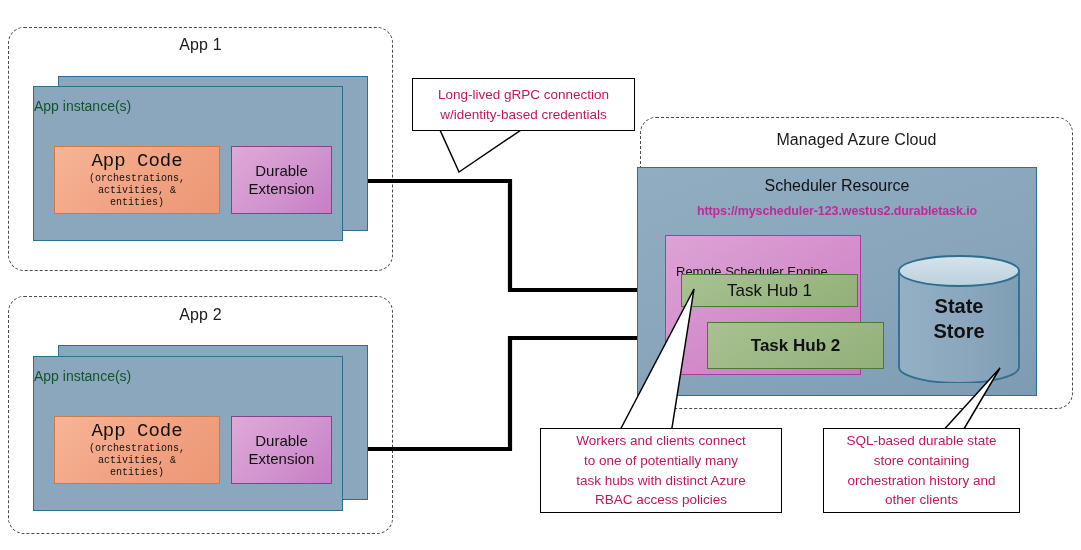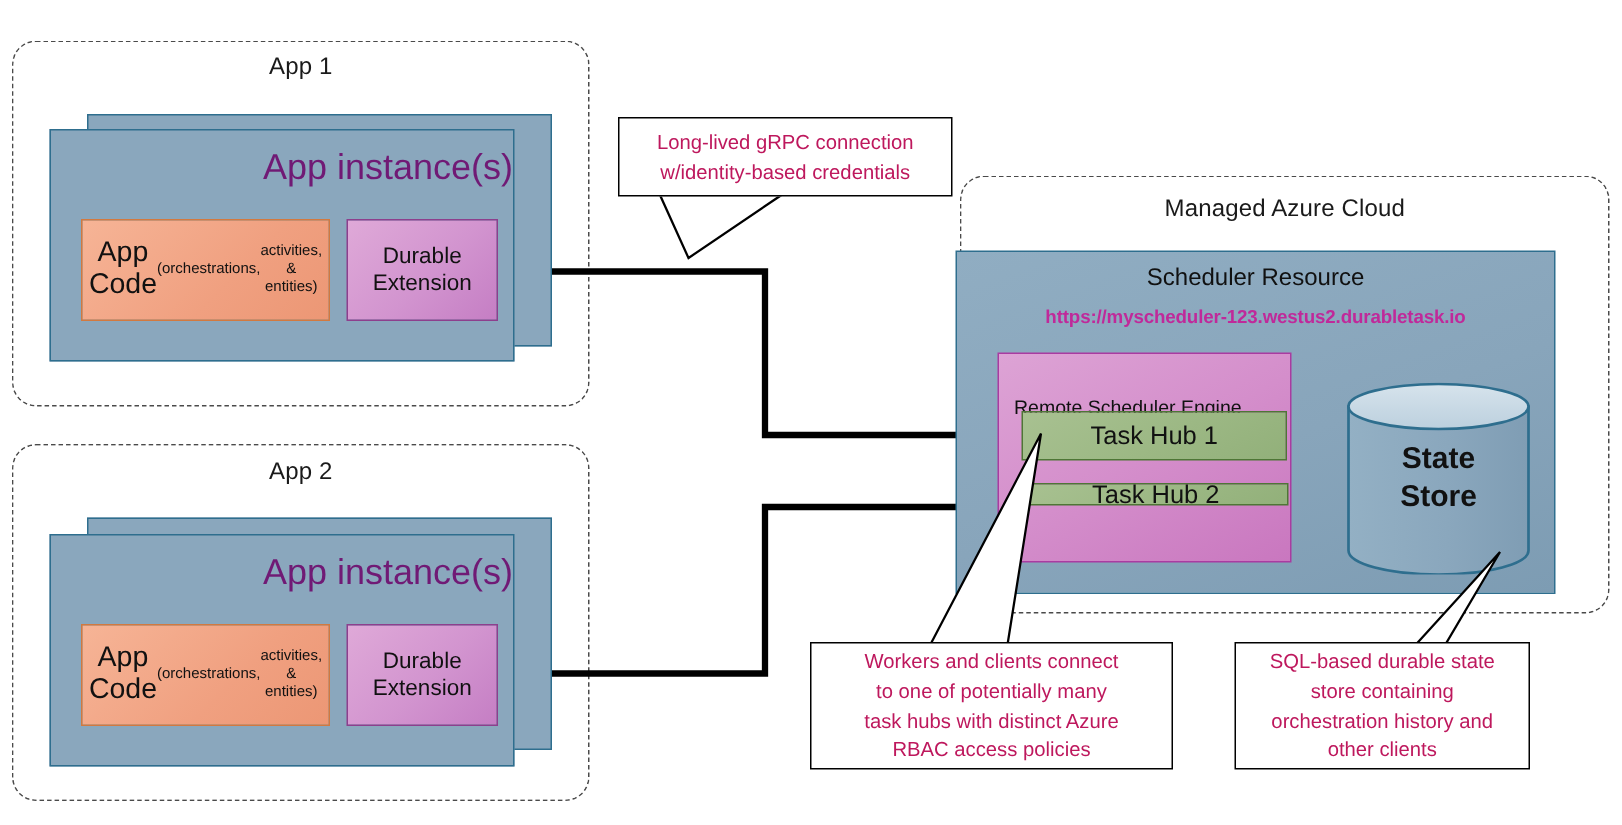--- a/index.html
+++ b/index.html
@@ -37,35 +37,36 @@
     background: #8aa7bd;
     border: 1.3px solid #2e6e8e;
   }
   .instance-front {
     background: #8aa7bd;
     border: 1.3px solid #2e6e8e;
   }
   .instance-label {
     position: absolute;
     width: 100%;
-    text-align: right;
-    font-size: 24px;
-    color: #701a75;
+    text-align: left;
+    font-size: 14px;
+    color: #14532d;
   }
 
   
   .appcode {
     background: linear-gradient(135deg, #f6b496 0%, #f0a080 60%, #ec9775 100%);
     border: 1.4px solid #d2793f;
     display: flex;
-    flex-direction: row;
+    flex-direction: column;
     align-items: center;
     justify-content: center;
     text-align: center;
     padding: 2px 20px;
+    font-family: Liberation Mono, monospace;
   }
   .appcode-title {
     font-size: 19px;
     color: #111;
     line-height: 1.1;
     margin-bottom: 1px;
   }
   .appcode-sub {
     font-size: 10px;
     color: #111;
@@ -240,21 +241,21 @@
     <div class="scheduler-url" style="left:0; top:36px;">https://myscheduler-123.westus2.durabletask.io</div>
   </div>
 
   <div class="abs engine" style="left:665px; top:235px; width:196px; height:140px; z-index:4;">
     <div class="engine-label" style="left:10px; top:8px;">Remote Scheduler Engine</div>
   </div>
 
   <div class="abs taskhub" style="left:681px; top:274px; width:177px; height:33px; z-index:5;">
     <span>Task Hub 1</span>
   </div>
-  <div class="abs taskhub" style="left:682px; top:322px; width:177px; height:15px; z-index:5;">
+  <div class="abs taskhub" style="left:707px; top:322px; width:177px; height:47px; z-index:5;font-weight:bold;">
     <span>Task Hub 2</span>
   </div>
 
   <div class="abs cylinder" style="left:897px; top:255px; width:124px; height:128px; z-index:4;font-weight:bold;">
     <svg width="124" height="128" viewBox="0 0 124 128">
       <defs>
         <linearGradient id="cylBody" x1="0" y1="0" x2="1" y2="0">
           <stop offset="0%" stop-color="#93b0c4"></stop>
           <stop offset="55%" stop-color="#8aa7bd"></stop>
           <stop offset="100%" stop-color="#7f9db4"></stop>

